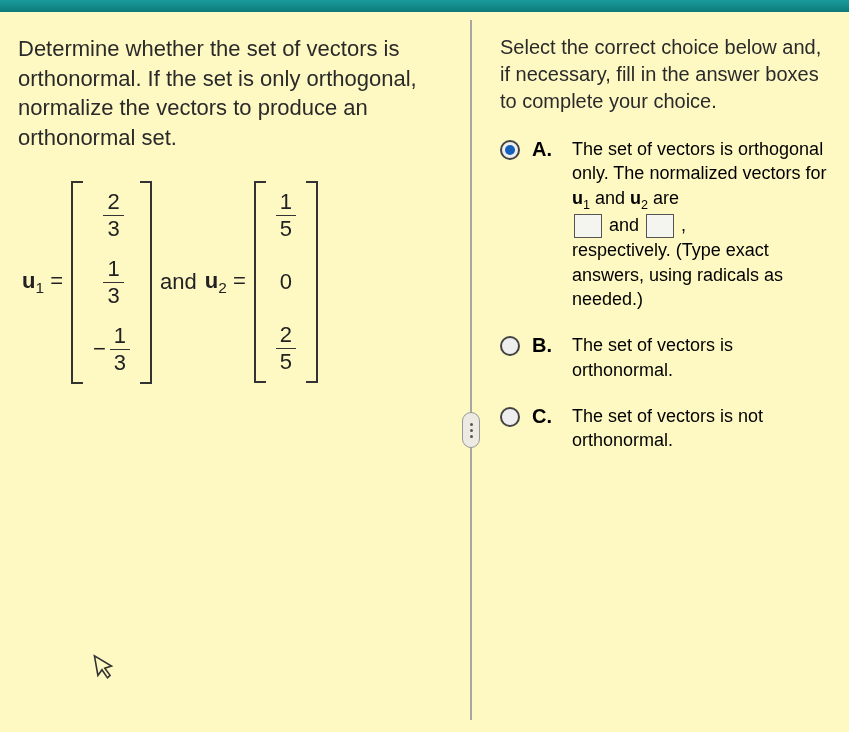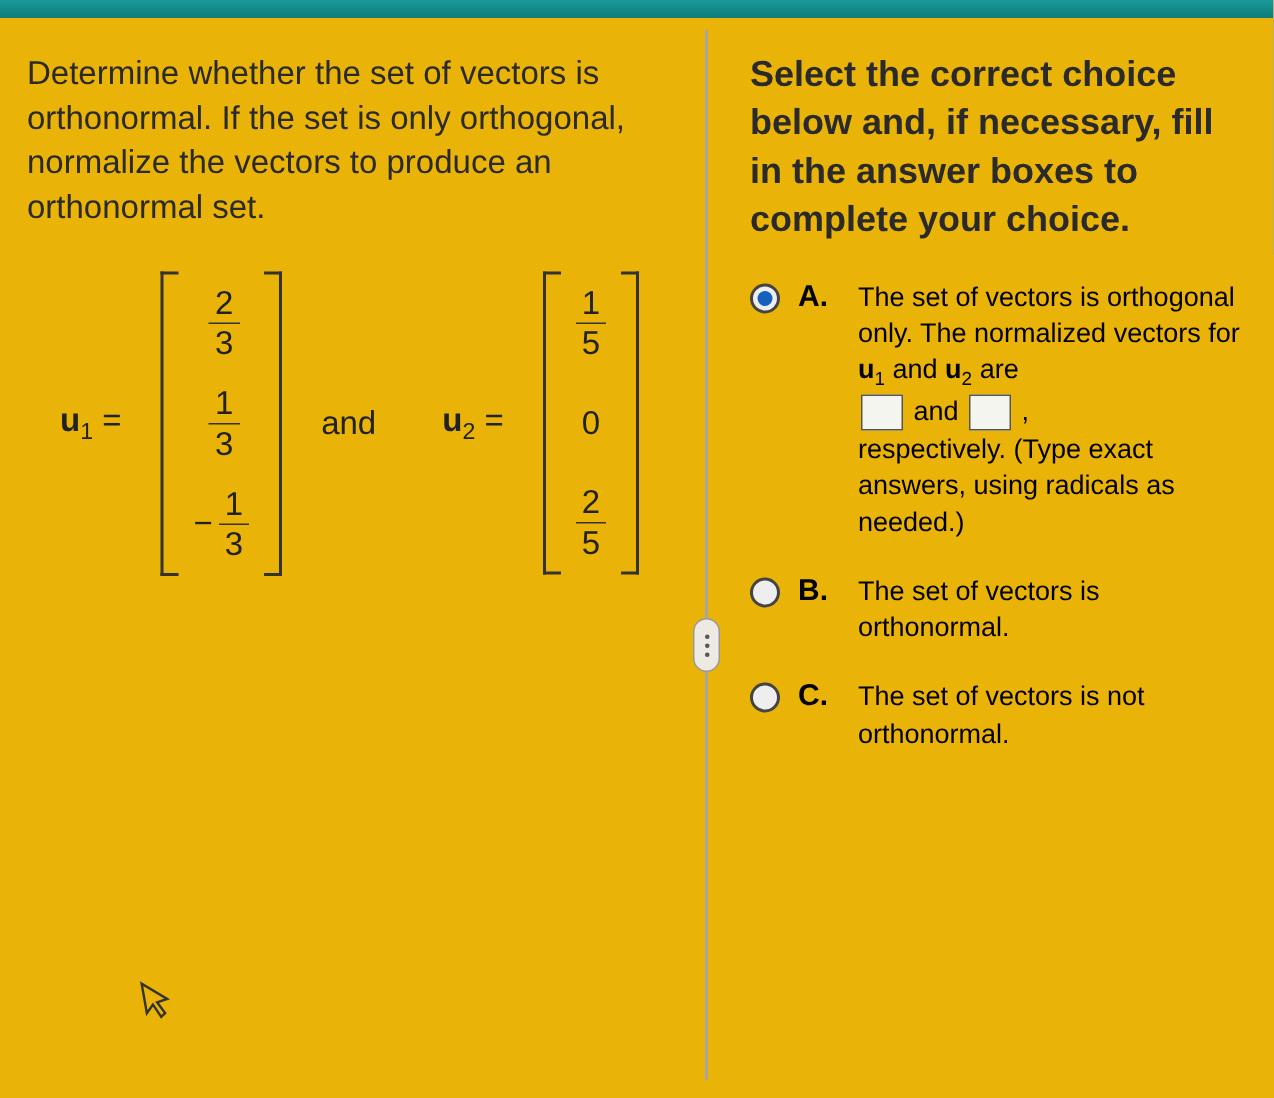--- a/index.html
+++ b/index.html
@@ -15,21 +15,21 @@
   }
   .top-bar {
     width: 100%;
     height: 12px;
     background: linear-gradient(to bottom, #1a9b9b, #0d7a7a);
   }
   .main-area {
     position: relative;
     width: 100%;
     height: 720px;
-    background: #eab308;
+    background: #fef9c3;
   }
   .left-panel {
     position: absolute;
     left: 0;
     top: 0;
     width: 465px;
     height: 100%;
     padding: 22px 18px 18px 18px;
   }
   .right-panel {
@@ -71,21 +71,21 @@
     line-height: 1.35;
     color: #2a2a2a;
   }
   .vectors-row {
     display: flex;
     align-items: center;
     margin-top: 28px;
     font-size: 22px;
     color: #222;
   }
-  .vec-label { margin: 0 22px; white-space: nowrap; }
+  .vec-label { margin: 0 4px; white-space: nowrap; }
   .vec-label b { font-weight: bold; }
   sub { font-size: 0.7em; vertical-align: sub; }
   .matrix {
     display: inline-flex;
     align-items: stretch;
     margin: 0 4px;
   }
   .bracket {
     width: 12px;
     border-top: 2px solid #333;
@@ -106,24 +106,23 @@
     flex-direction: column;
     align-items: center;
     line-height: 1;
     vertical-align: middle;
   }
   .frac .num { border-bottom: 1.5px solid #333; padding: 0 4px 2px 4px; }
   .frac .den { padding: 2px 4px 0 4px; }
   .entry { display:flex; align-items:center; min-height:48px; font-size:22px;}
   .neg { margin-right:4px; }
   .right-text {
-    font-size: 24px;
+    font-size: 20px;
     line-height: 1.35;
     color: #2a2a2a;
-    font-weight: bold;
   }
   .choice-block {
     display: flex;
     align-items: flex-start;
     margin-top: 22px;
     gap: 12px;
   }
   .radio {
     width: 20px; height: 20px; border:2px solid #444; border-radius:50%;
     flex-shrink:0; margin-top:3px;

